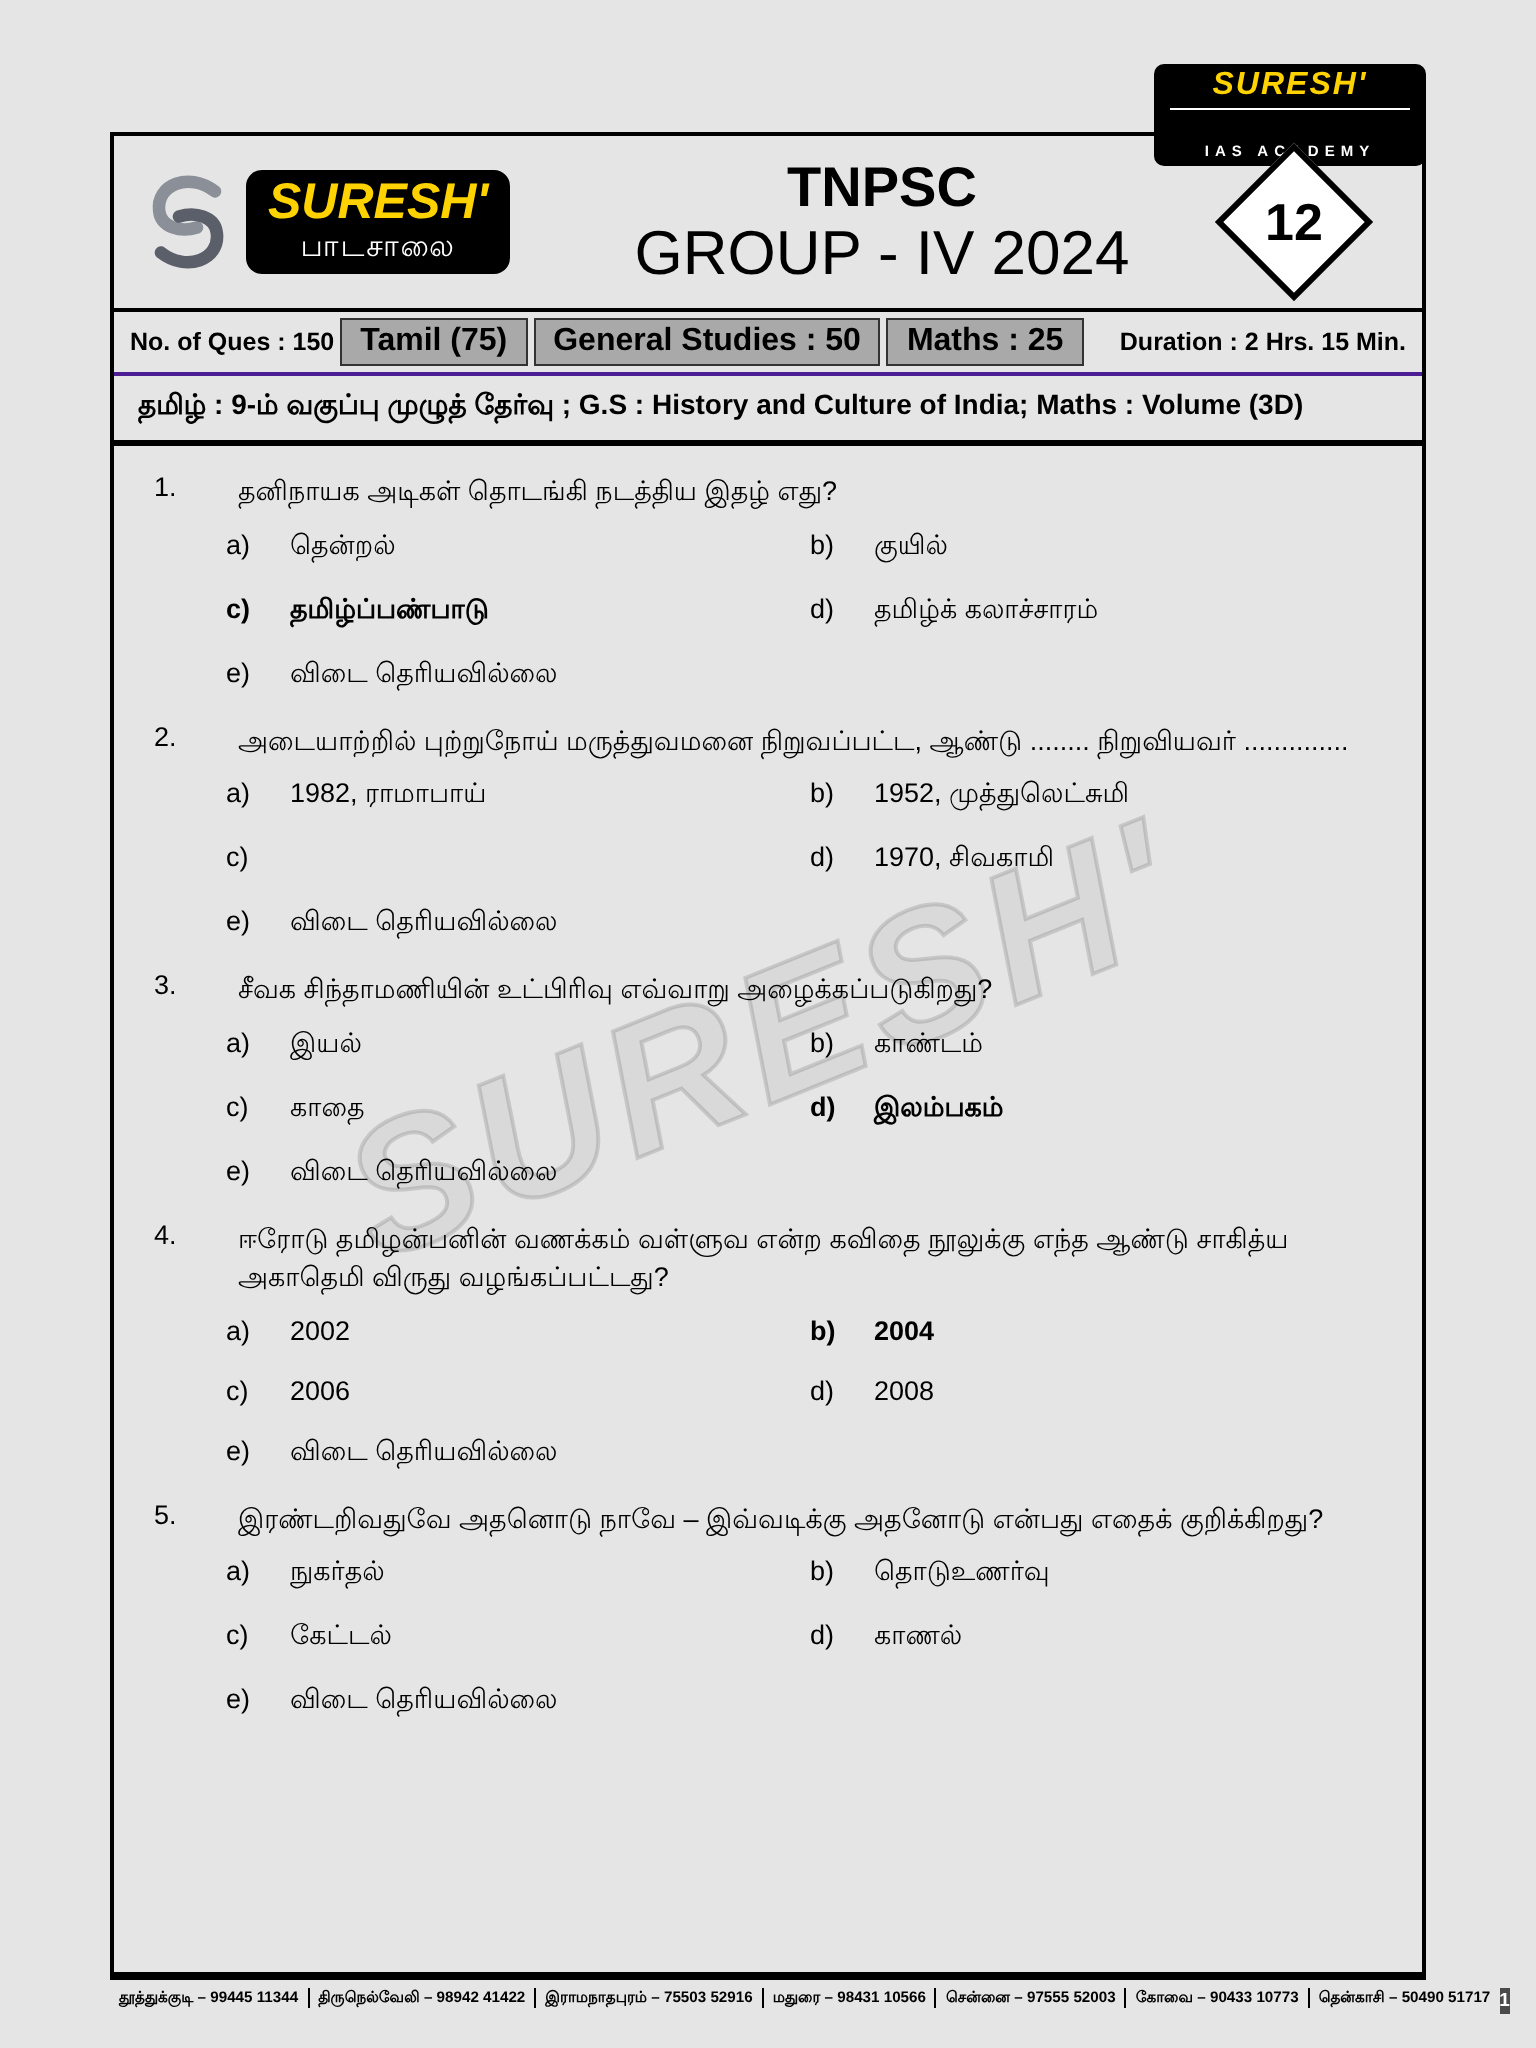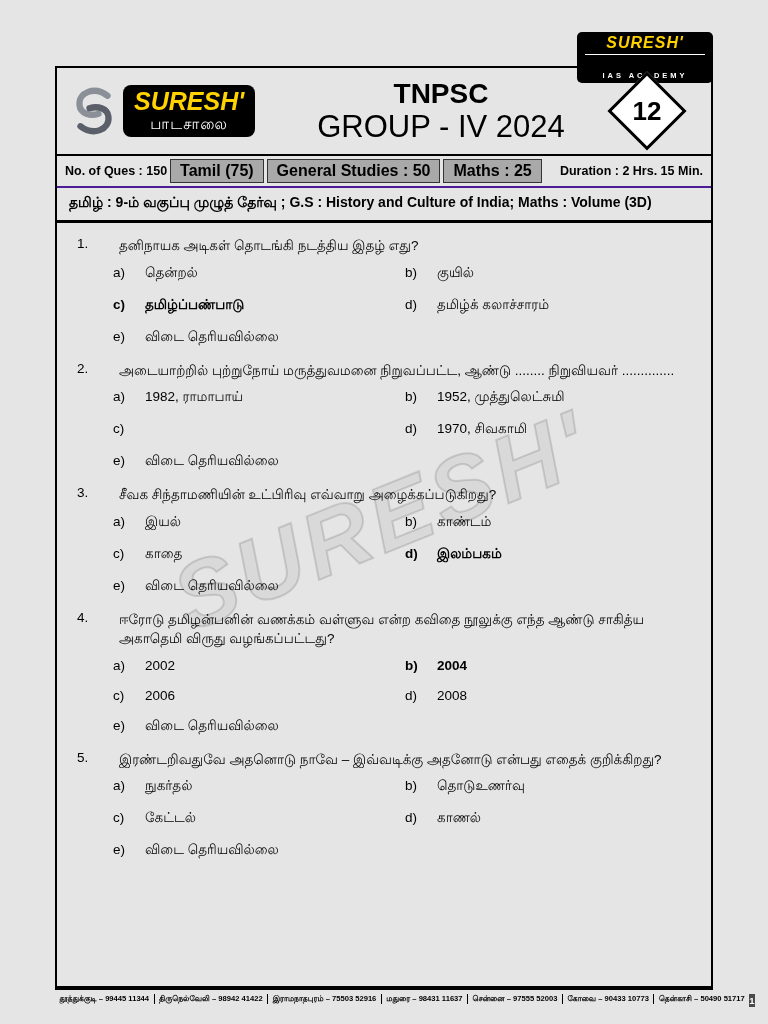--- a/index.html
+++ b/index.html
@@ -281,21 +281,21 @@
       </div>
 
     </div>
   </div>
 
   <div class="footer">
     <div class="contacts">
       <span class="contact"><span>தூத்துக்குடி</span> <span>–</span> <span>99445 11344</span></span>
       <span class="contact"><span>திருநெல்வேலி</span> <span>–</span> <span>98942 41422</span></span>
       <span class="contact"><span>இராமநாதபுரம்</span> <span>–</span> <span>75503 52916</span></span>
-      <span class="contact"><span>மதுரை</span> <span>–</span> <span>98431 11637</span></span>
+      <span class="contact"><span>மதுரை</span> <span>–</span> <span>98431 10566</span></span>
       <span class="contact"><span>சென்னை</span> <span>–</span> <span>97555 52003</span></span>
       <span class="contact"><span>கோவை</span> <span>–</span> <span>90433 10773</span></span>
       <span class="contact"><span>தென்காசி</span> <span>–</span> <span>50490 51717</span></span>
     </div>
     <span class="page-num">1</span>
   </div>
 
 </div>
 
 </body></html>

